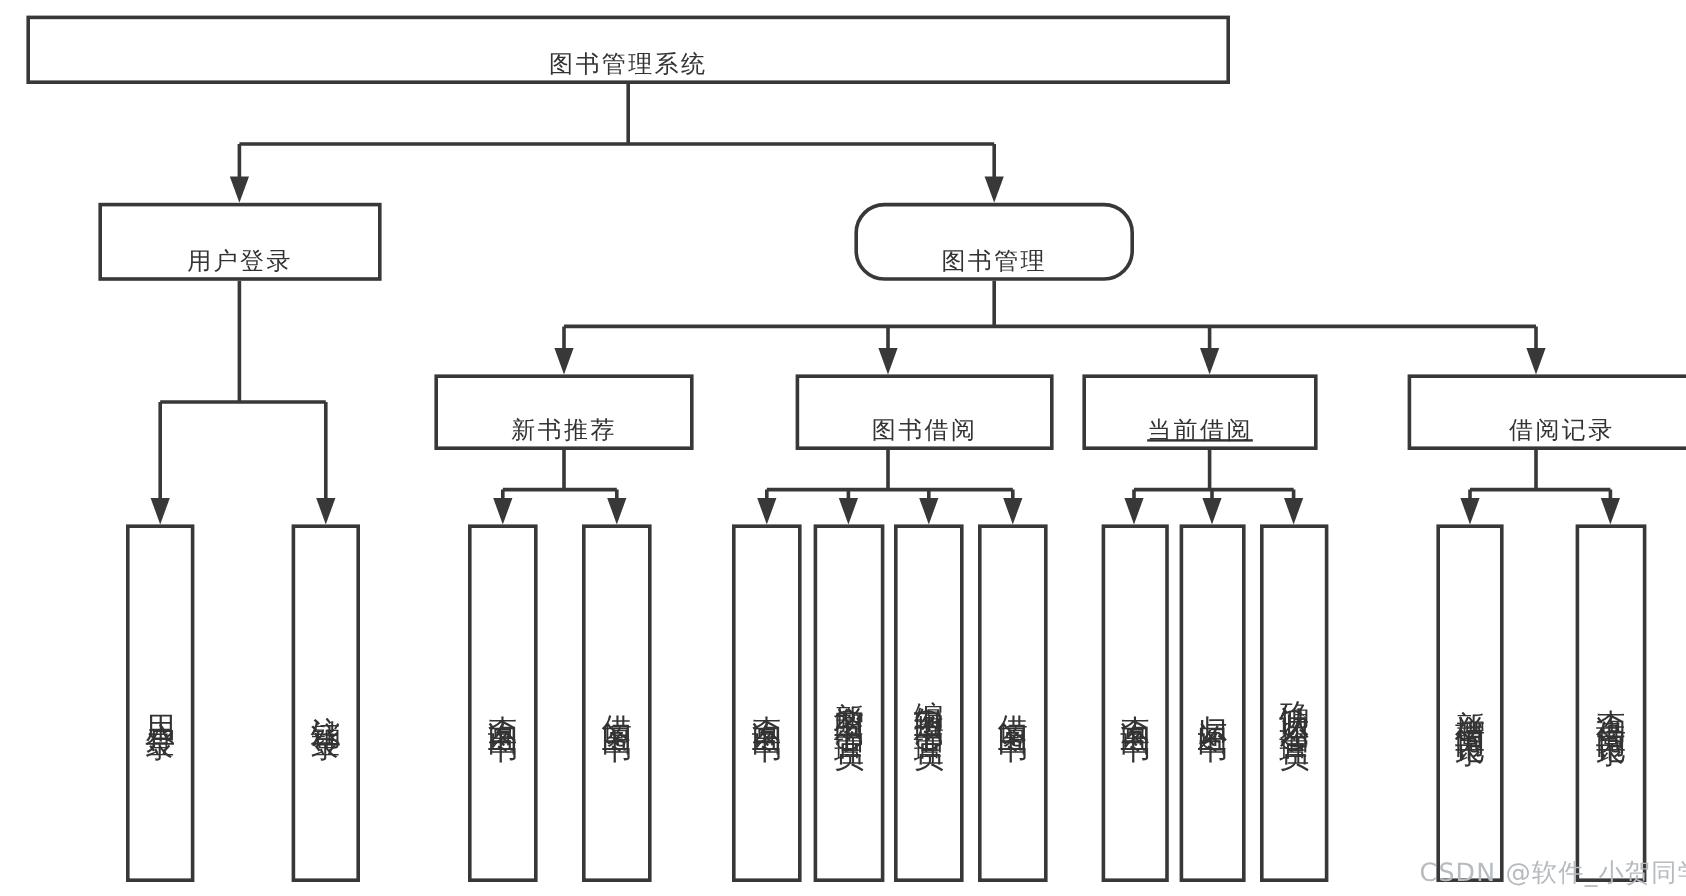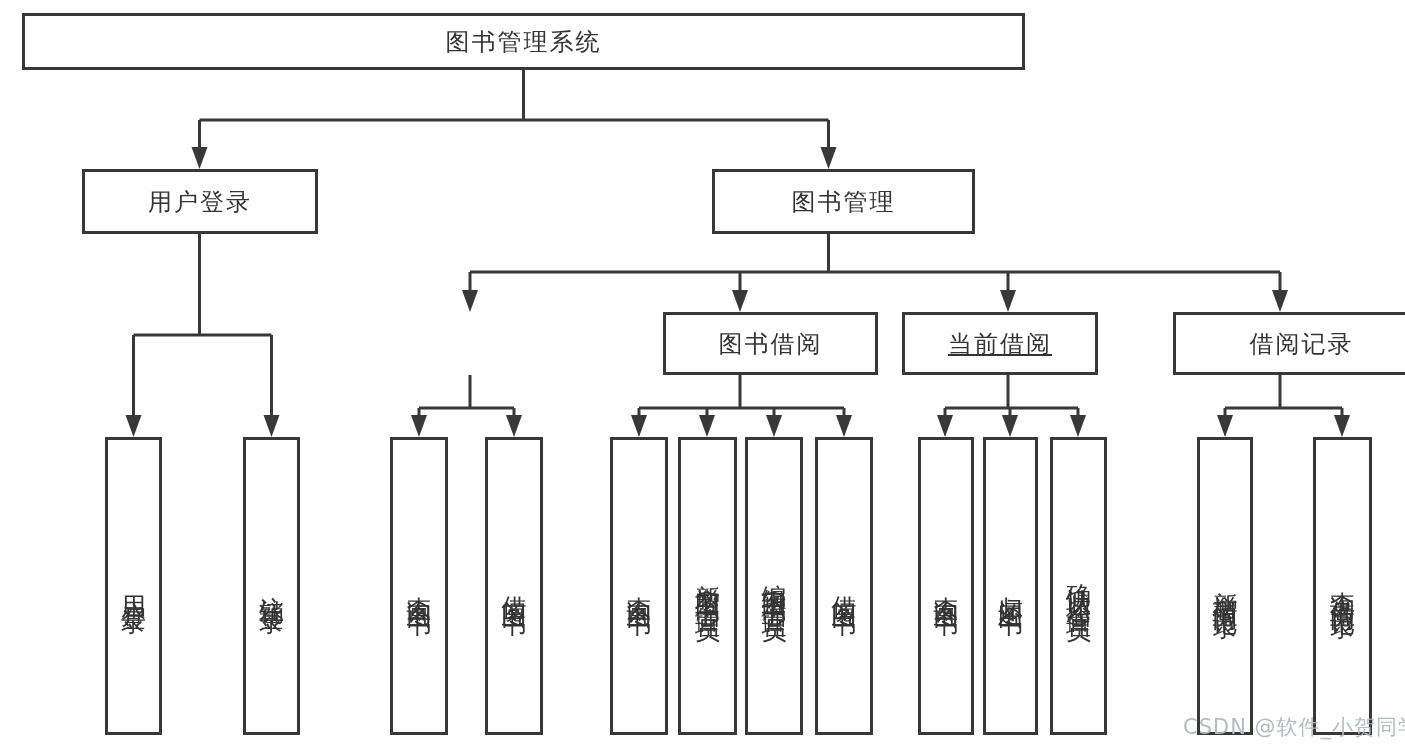--- a/index.html
+++ b/index.html
@@ -16,23 +16,23 @@
     left:0; top:0;
     width:1405px; height:747px;
     z-index:1;
   }
   .hbox {
     position:absolute;
     box-sizing:border-box;
     border:3px solid #383838;
     background:#ffffff;
     display:flex;
-    align-items:center;
+    align-items:flex-end;
     justify-content:center;
-    font-size:24px;
+    font-size:20px;
     letter-spacing:2px;
     color:#333333;
     z-index:2;
   }
   .vbox {
     position:absolute;
     top:437px;
     height:298px;
     box-sizing:border-box;
     border:3px solid #383838;
@@ -107,24 +107,27 @@
     </g>
   </svg>
 
   <div class="hbox" style="left:22px; top:13px; width:1003px; height:57px;">
     <span>图书管理系统</span>
   </div>
 
   <div class="hbox" style="left:82px; top:169px; width:236px; height:65px;">
     <span>用户登录</span>
   </div>
-  <div class="hbox" style="left:712px; top:169px; width:263px; height:65px;">
+  <div class="hbox" style="left:712px; top:169px; width:233px; height:65px;border-radius:25px;">
     <span>图书管理</span>
   </div>
 
+  <div class="hbox" style="left:362px; top:312px; width:216px; height:63px;">
+    <span>新书推荐</span>
+  </div>
   <div class="hbox" style="left:663px; top:312px; width:215px; height:63px;">
     <span>图书借阅</span>
   </div>
   <div class="hbox" style="left:902px; top:312px; width:196px; height:63px;text-decoration:underline;">
     <span>当前借阅</span>
   </div>
   <div class="hbox" style="left:1173px; top:312px; width:257px; height:63px;">
     <span>借阅记录</span>
   </div>
 

